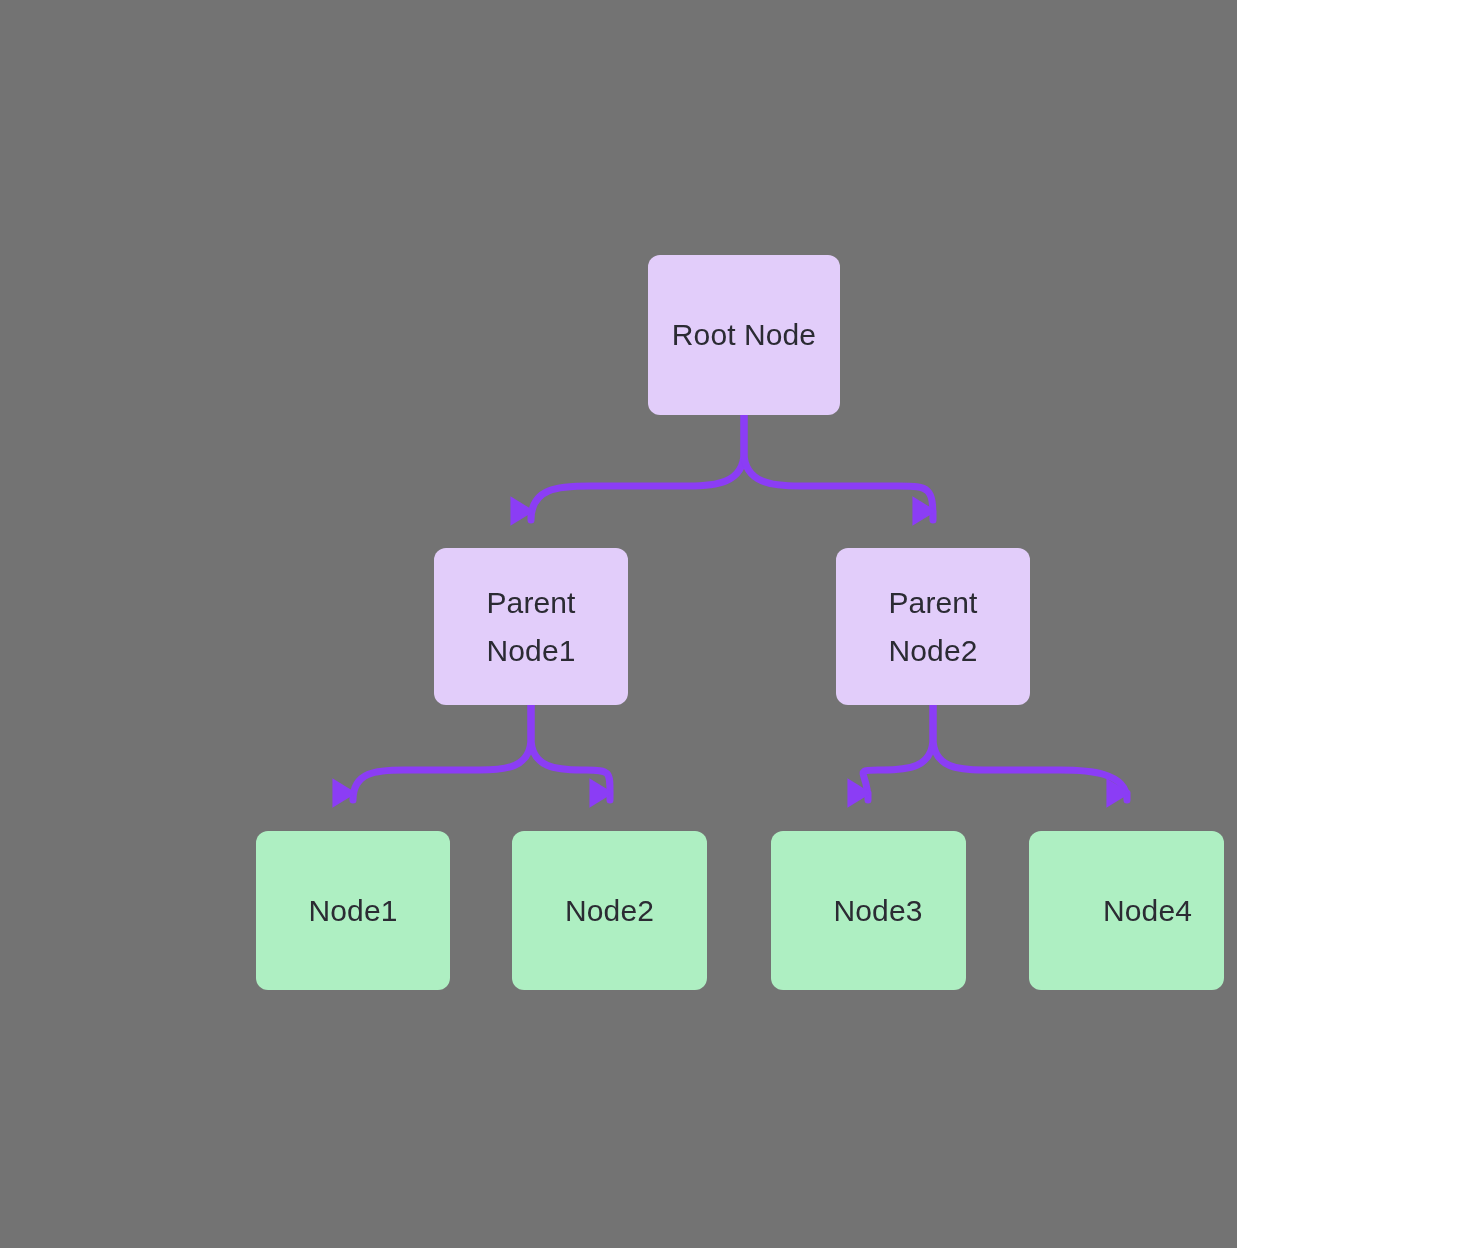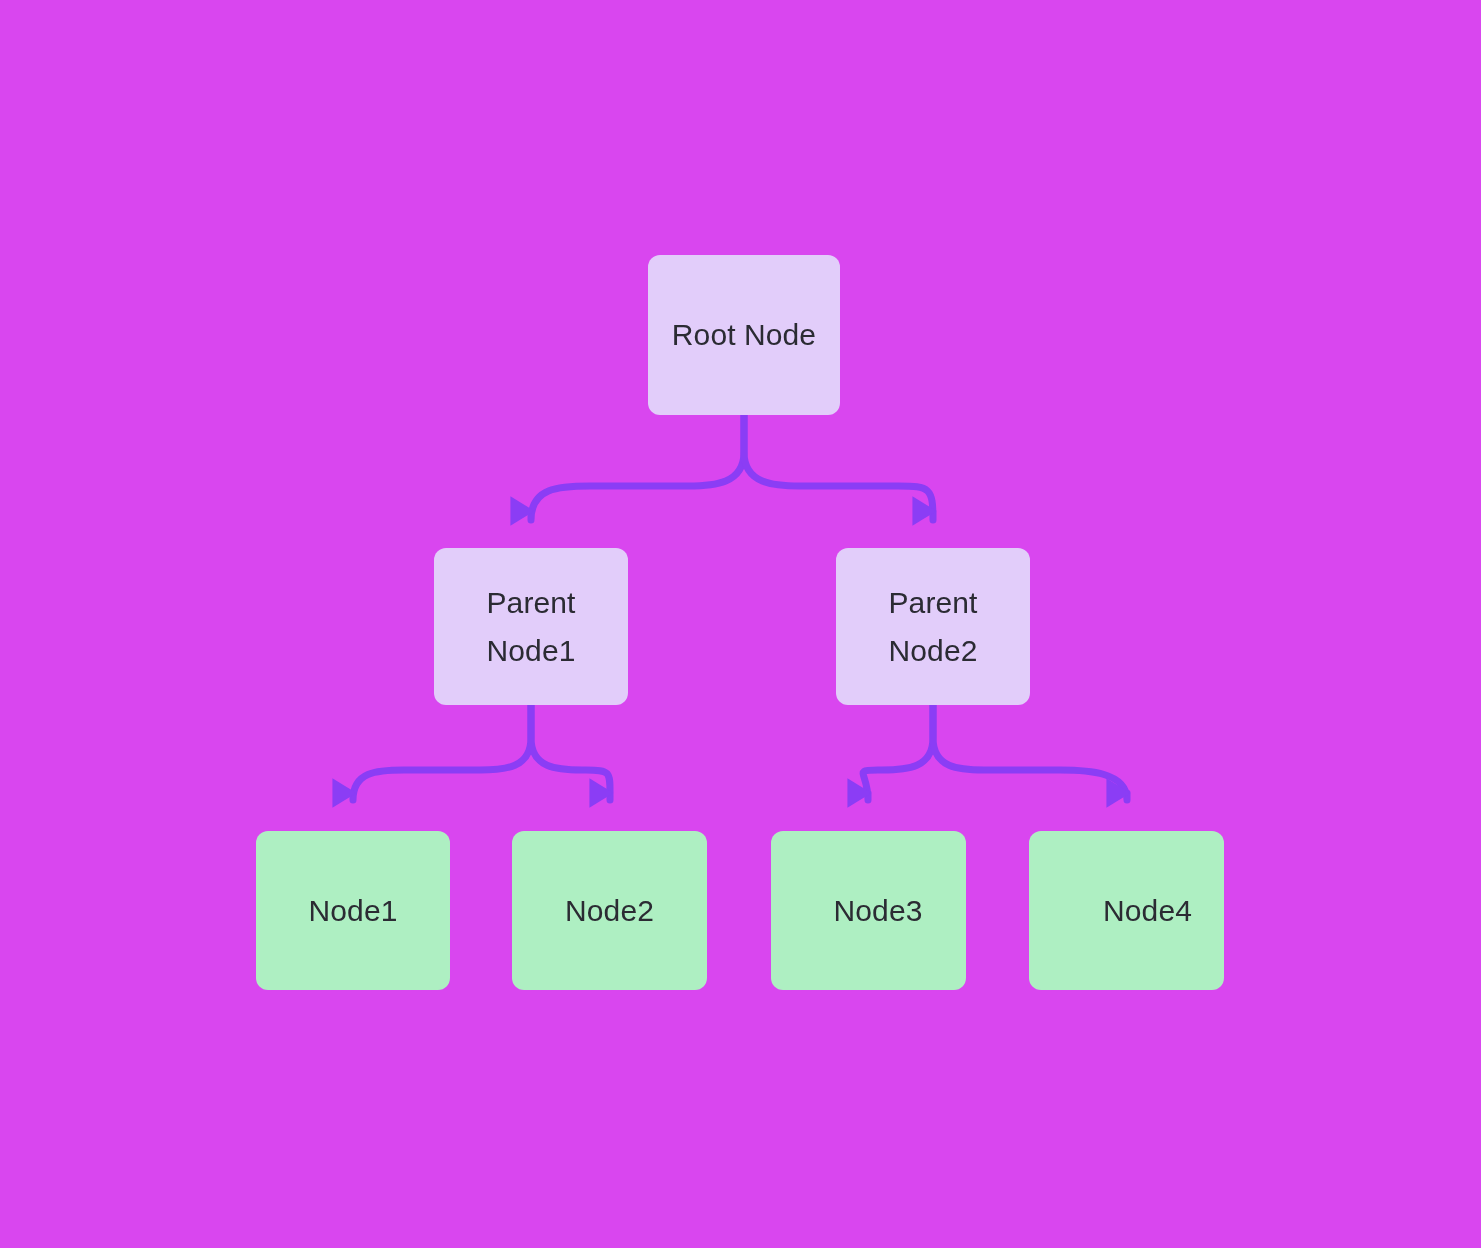--- a/index.html
+++ b/index.html
@@ -6,23 +6,23 @@
   html, body {
     margin: 0;
     padding: 0;
     background: #ffffff;
   }
   body {
     font-family: "Liberation Sans", sans-serif;
   }
   #canvas {
     position: relative;
-    width: 1481px;
+    width: 1237px;
     height: 1248px;
-    background: #d946ef;
+    background: #737373;
     overflow: hidden;
   }
   #edge-layer {
     position: absolute;
     left: 0;
     top: 0;
     width: 1481px;
     height: 1248px;
     pointer-events: none;
   }

